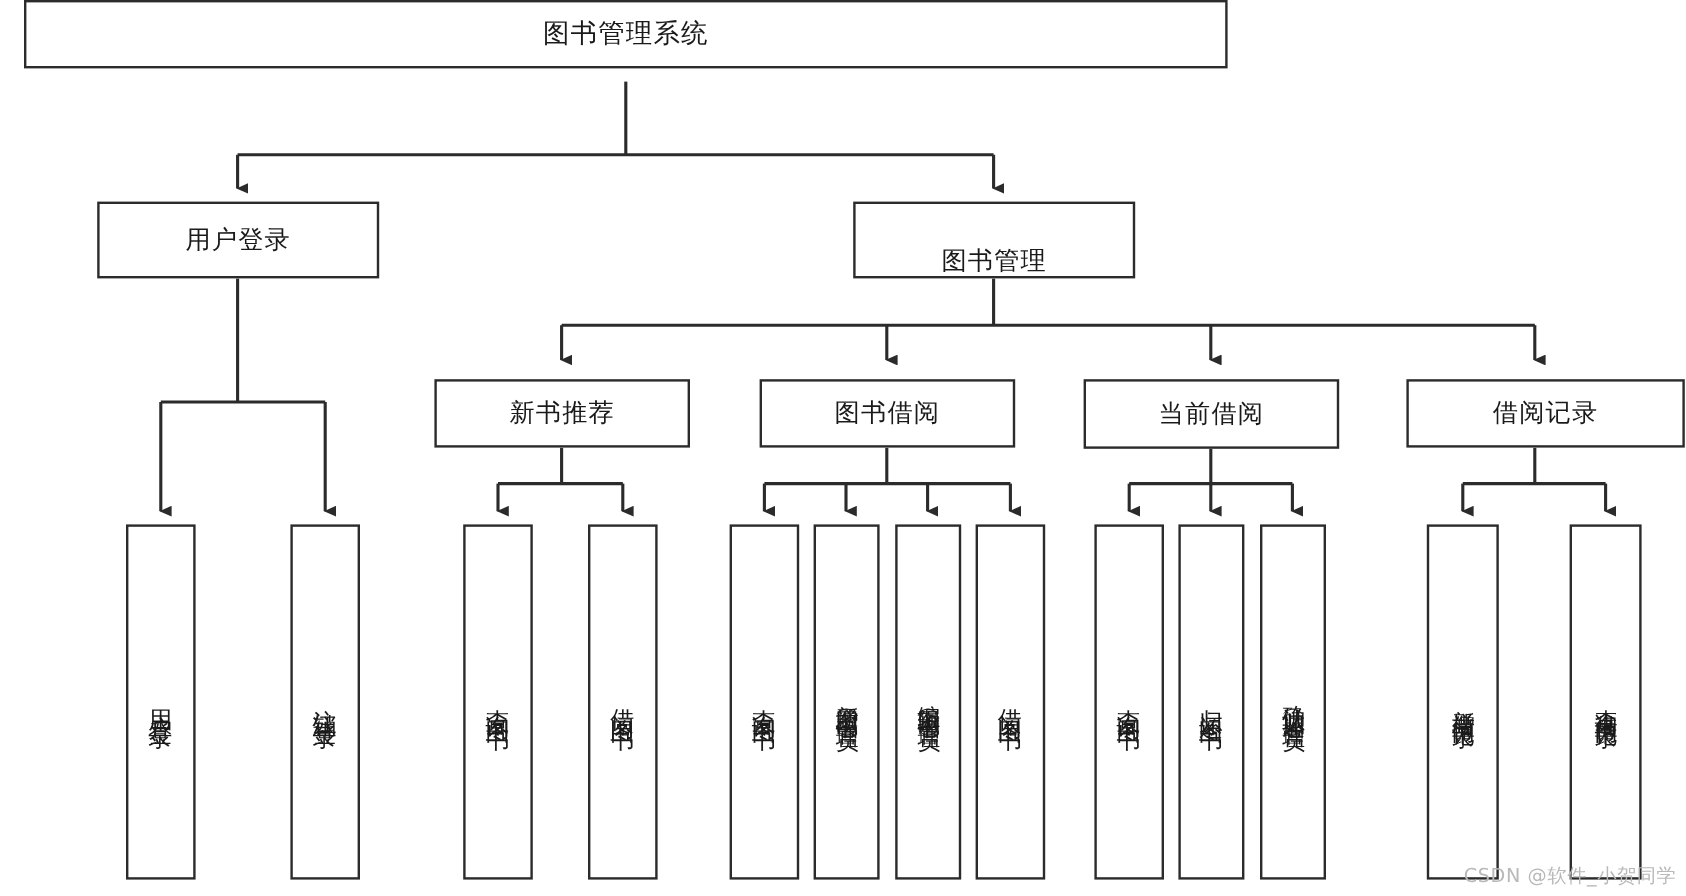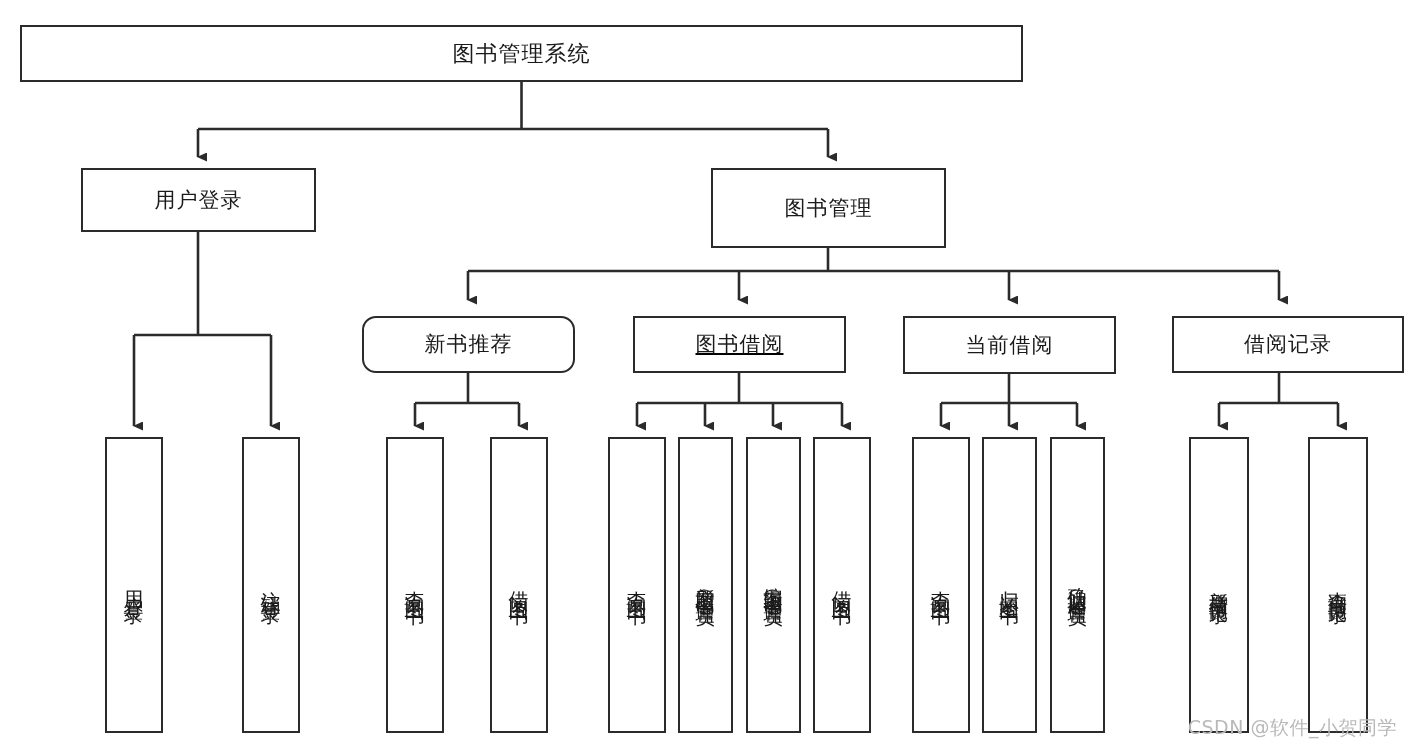--- a/index.html
+++ b/index.html
@@ -62,21 +62,21 @@
     white-space: nowrap;
   }
   .node.vertical.compact .node-label {
     letter-spacing: 3px;
     font-size: 19px;
   }
   #watermark {
     position: absolute;
     right: 8px;
     bottom: 6px;
-    font-size: 19px;
+    font-size: 16px;
     color: #b9b9b9;
     letter-spacing: 0.5px;
     z-index: 5;
     white-space: nowrap;
     font-family: "DejaVu Sans", "Liberation Sans", sans-serif;
   }
 </style>
 </head>
 <body>
 
@@ -127,35 +127,35 @@
       <line x1="1009" y1="403" x2="1009" y2="426" marker-end="url(#arrowhead)"></line>
       <line x1="1077" y1="403" x2="1077" y2="426" marker-end="url(#arrowhead)"></line>
 
       <line x1="1279" y1="373" x2="1279" y2="403"></line>
       <line x1="1219" y1="403" x2="1338" y2="403"></line>
       <line x1="1219" y1="403" x2="1219" y2="426" marker-end="url(#arrowhead)"></line>
       <line x1="1338" y1="403" x2="1338" y2="426" marker-end="url(#arrowhead)"></line>
     </g>
   </svg>
 
-  <div class="node root horizontal" style="left:20px; top:25px; width:1003px; height:57px;">
+  <div class="node root horizontal" style="left:20px; top:0; width:1003px; height:57px;">
     <span class="node-label">图书管理系统</span>
   </div>
 
   <div class="node horizontal" style="left:81px; top:168px; width:235px; height:64px;">
     <span class="node-label">用户登录</span>
   </div>
-  <div class="node horizontal" style="left:711px; top:168px; width:235px; height:80px;">
+  <div class="node horizontal" style="left:711px; top:168px; width:235px; height:64px;align-items:flex-end;">
     <span class="node-label">图书管理</span>
   </div>
 
-  <div class="node horizontal" style="left:362px; top:316px; width:213px; height:57px;border-radius:14px;">
+  <div class="node horizontal" style="left:362px; top:316px; width:213px; height:57px;">
     <span class="node-label">新书推荐</span>
   </div>
-  <div class="node horizontal" style="left:633px; top:316px; width:213px; height:57px;text-decoration:underline;">
+  <div class="node horizontal" style="left:633px; top:316px; width:213px; height:57px;">
     <span class="node-label">图书借阅</span>
   </div>
   <div class="node horizontal" style="left:903px; top:316px; width:213px; height:58px;">
     <span class="node-label">当前借阅</span>
   </div>
   <div class="node horizontal" style="left:1172px; top:316px; width:232px; height:57px;">
     <span class="node-label">借阅记录</span>
   </div>
 
   <div class="node vertical" style="left:105px; top:437px; width:58px; height:296px;">

